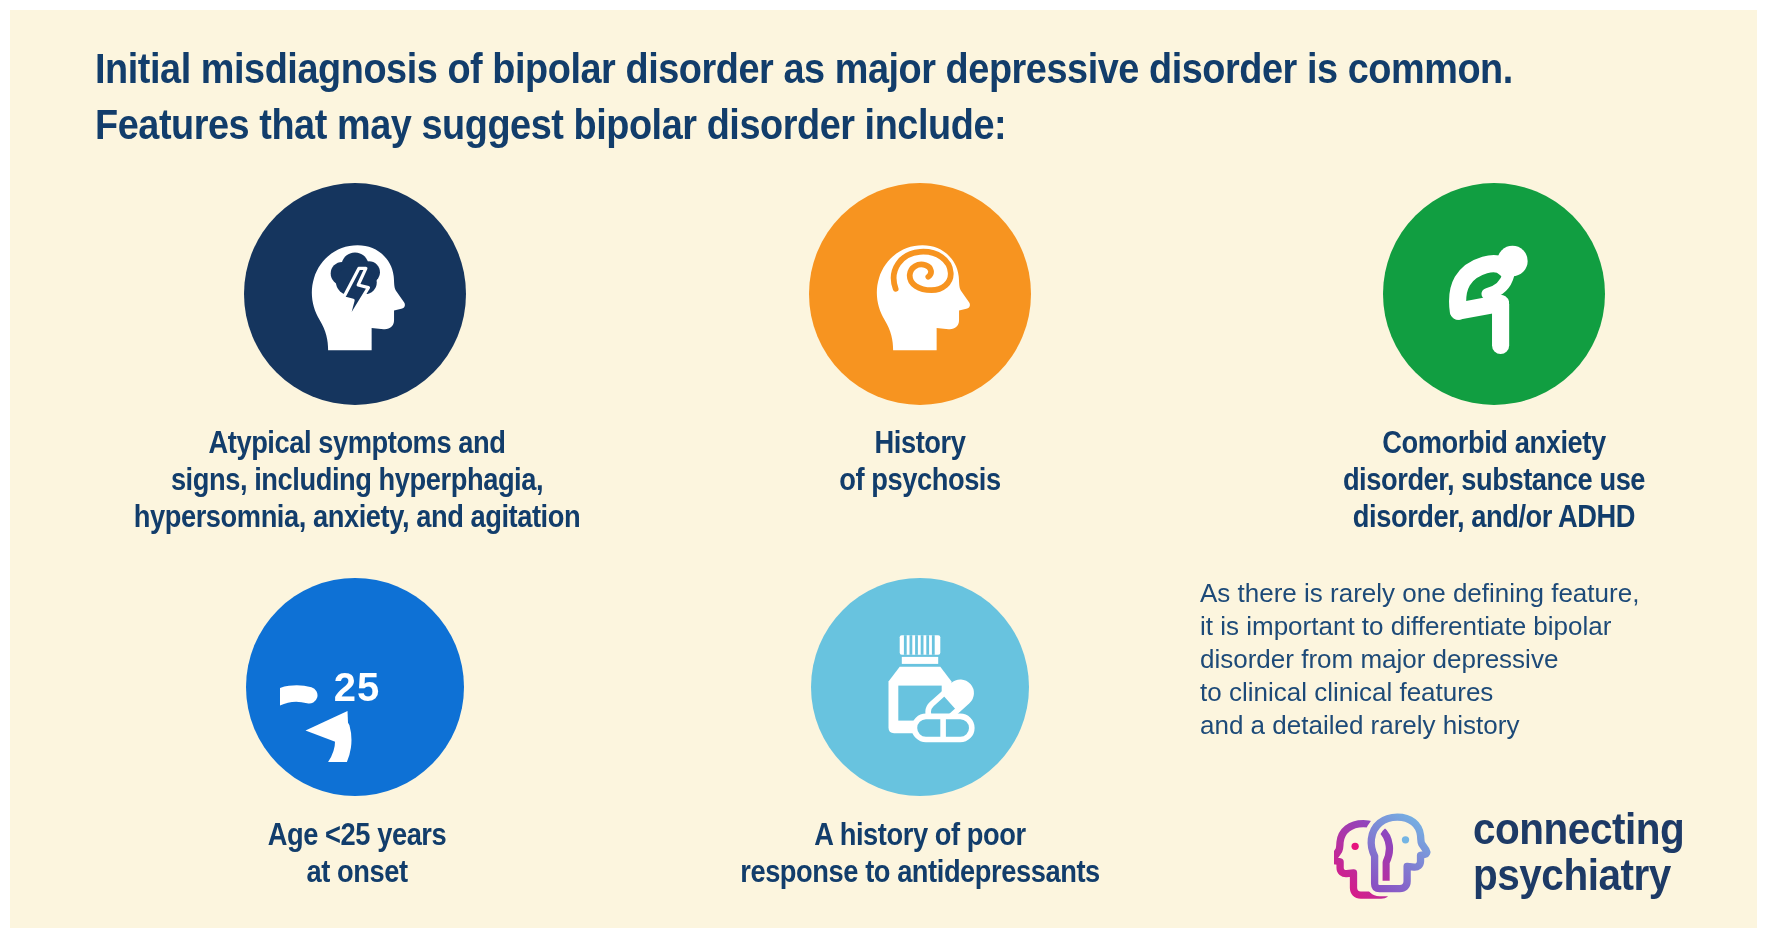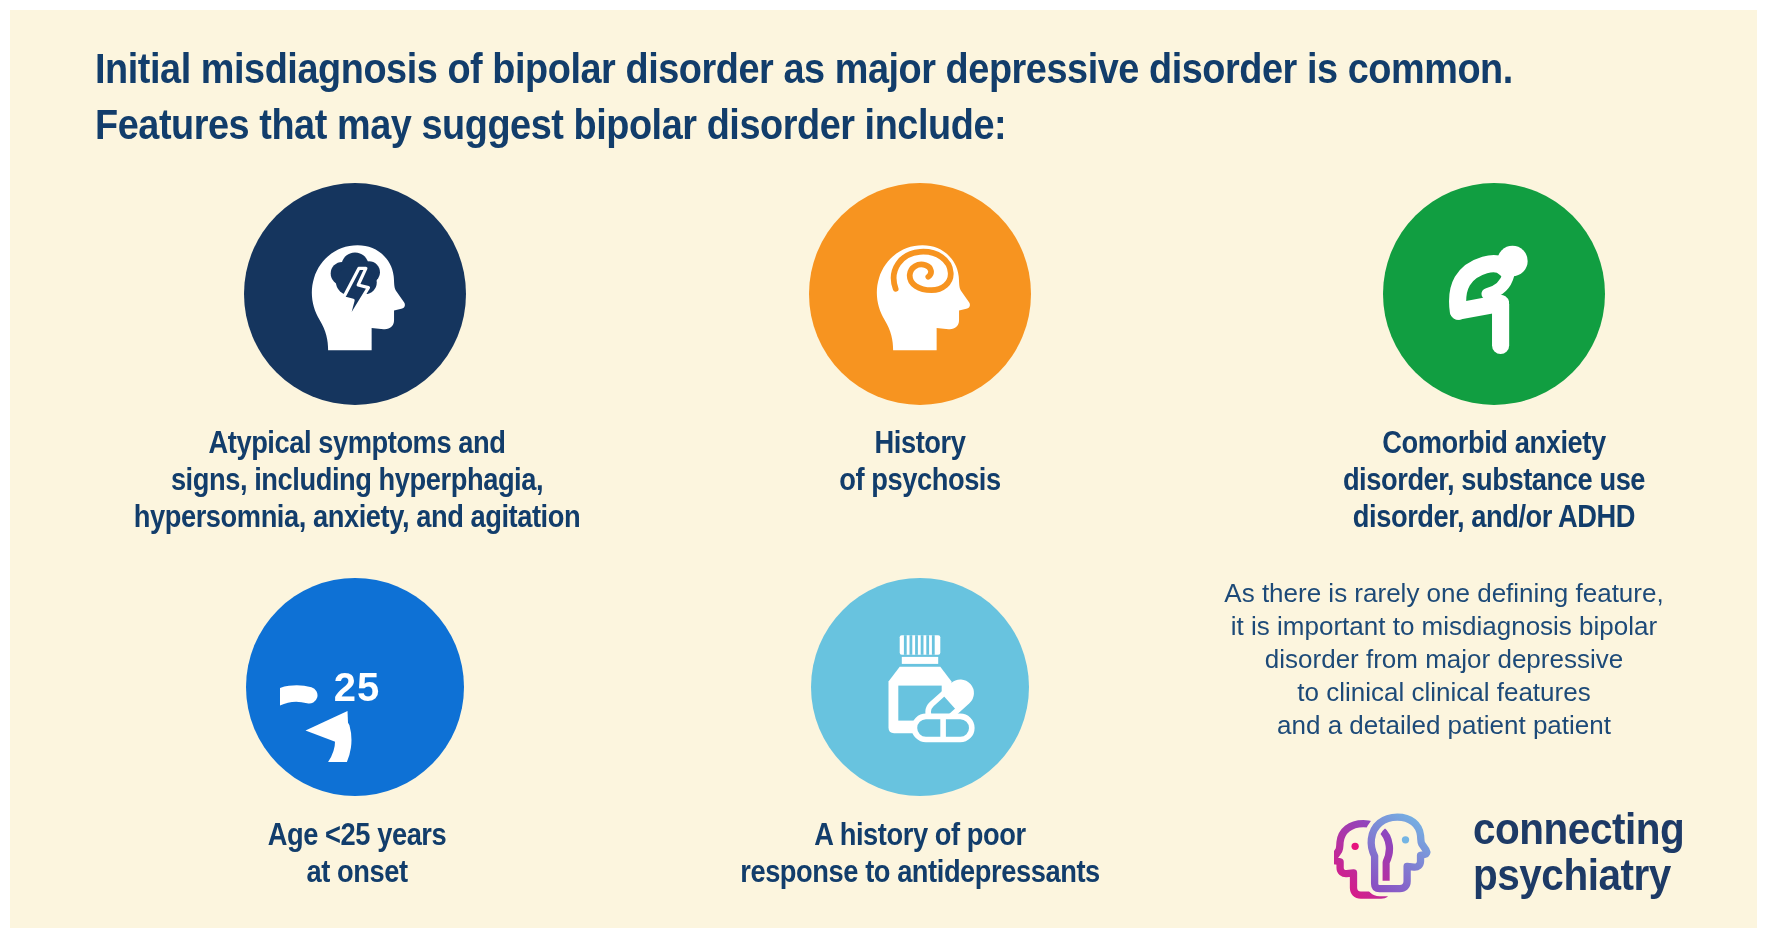--- a/index.html
+++ b/index.html
@@ -10,21 +10,21 @@
   .condensed{transform:scaleX(0.88); transform-origin:left top; letter-spacing:-0.5px;}
   .condensed-center{transform:scaleX(0.88); transform-origin:50% 0; letter-spacing:-0.5px;}
   .title{left:95px; top:40px; font-size:43px; font-weight:700; line-height:56px; color:#123d6b; white-space:nowrap;}
   .circle{border-radius:50%; display:flex; align-items:center; justify-content:center;}
   .c-navy{background:#15355e;}
   .c-orange{background:#f79420;}
   .c-green{background:#119e41;}
   .c-blue{background:#0e71d5;}
   .c-ltblue{background:#68c3df;}
   .feature-label{font-size:31px; font-weight:700; line-height:37px; color:#123d6b; text-align:center; width:644px;}
-  .note{font-size:26px; line-height:33px; color:#1d4a78; text-align:center; width:488px;}
+  .note{font-size:26px; line-height:33px; color:#1d4a78; text-align:left; width:488px;}
   .logo-text{font-size:44px; font-weight:700; line-height:46px; color:#1d3a66; transform:scaleX(0.92); transform-origin:left top; letter-spacing:-0.5px;}
   .num25{position:absolute; left:0; top:0; width:100%; height:100%; display:flex; align-items:center; justify-content:center; color:#ffffff; font-weight:700; font-size:40px; letter-spacing:1px; padding-left:4px; box-sizing:border-box;}
 </style>
 </head>
 <body>
 
 <div class="stage">
   <div class="canvas"></div>
 
   <div class="abs title condensed">
@@ -117,24 +117,24 @@
       <line x1="66.5" y1="71" x2="66.5" y2="87.5" stroke="#ffffff" stroke-width="4"></line>
     </svg>
   </div>
   <div class="abs feature-label condensed-center" style="left:598px; top:816px;">
     <div>A history of poor</div>
     <div>response to antidepressants</div>
   </div>
 
   <div class="abs note" style="left:1200px; top:577px;">
     <div>As there is rarely one defining feature,</div>
-    <div>it is important to misdiagnosis bipolar</div>
+    <div>it is important to differentiate bipolar</div>
     <div>disorder from major depressive</div>
     <div>to clinical clinical features</div>
-    <div>and a detailed patient patient</div>
+    <div>and a detailed rarely history</div>
   </div>
 
   <svg class="abs" style="left:1334px; top:799px;" width="130" height="106" viewBox="0 0 160 130">
     <defs>
       <linearGradient id="lgL" gradientUnits="userSpaceOnUse" x1="36" y1="30" x2="104" y2="110">
         <stop offset="0" stop-color="#8c48c0"></stop>
           <stop offset="1" stop-color="#e6137d"></stop>
       </linearGradient>
       <linearGradient id="lgR" gradientUnits="userSpaceOnUse" x1="36" y1="110" x2="104" y2="20">
         <stop offset="0" stop-color="#8c48c0"></stop>

